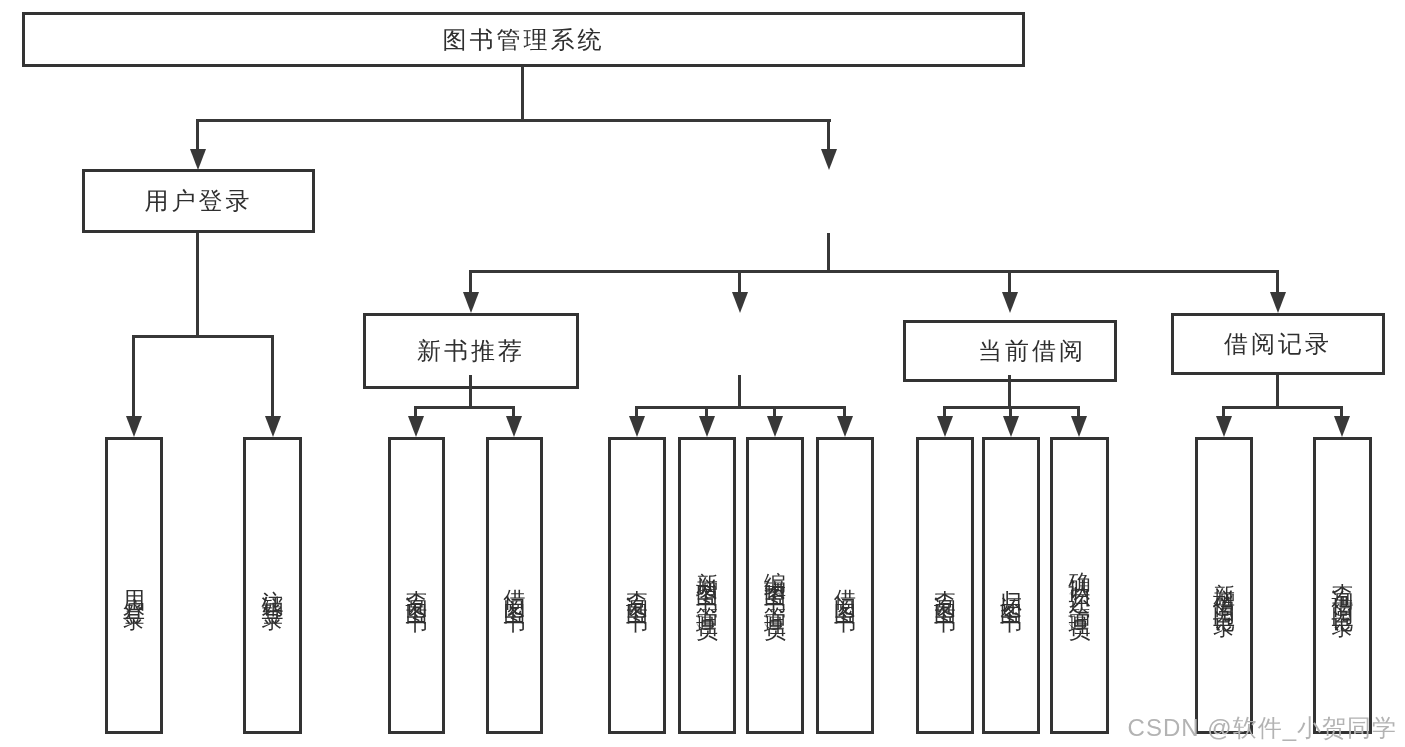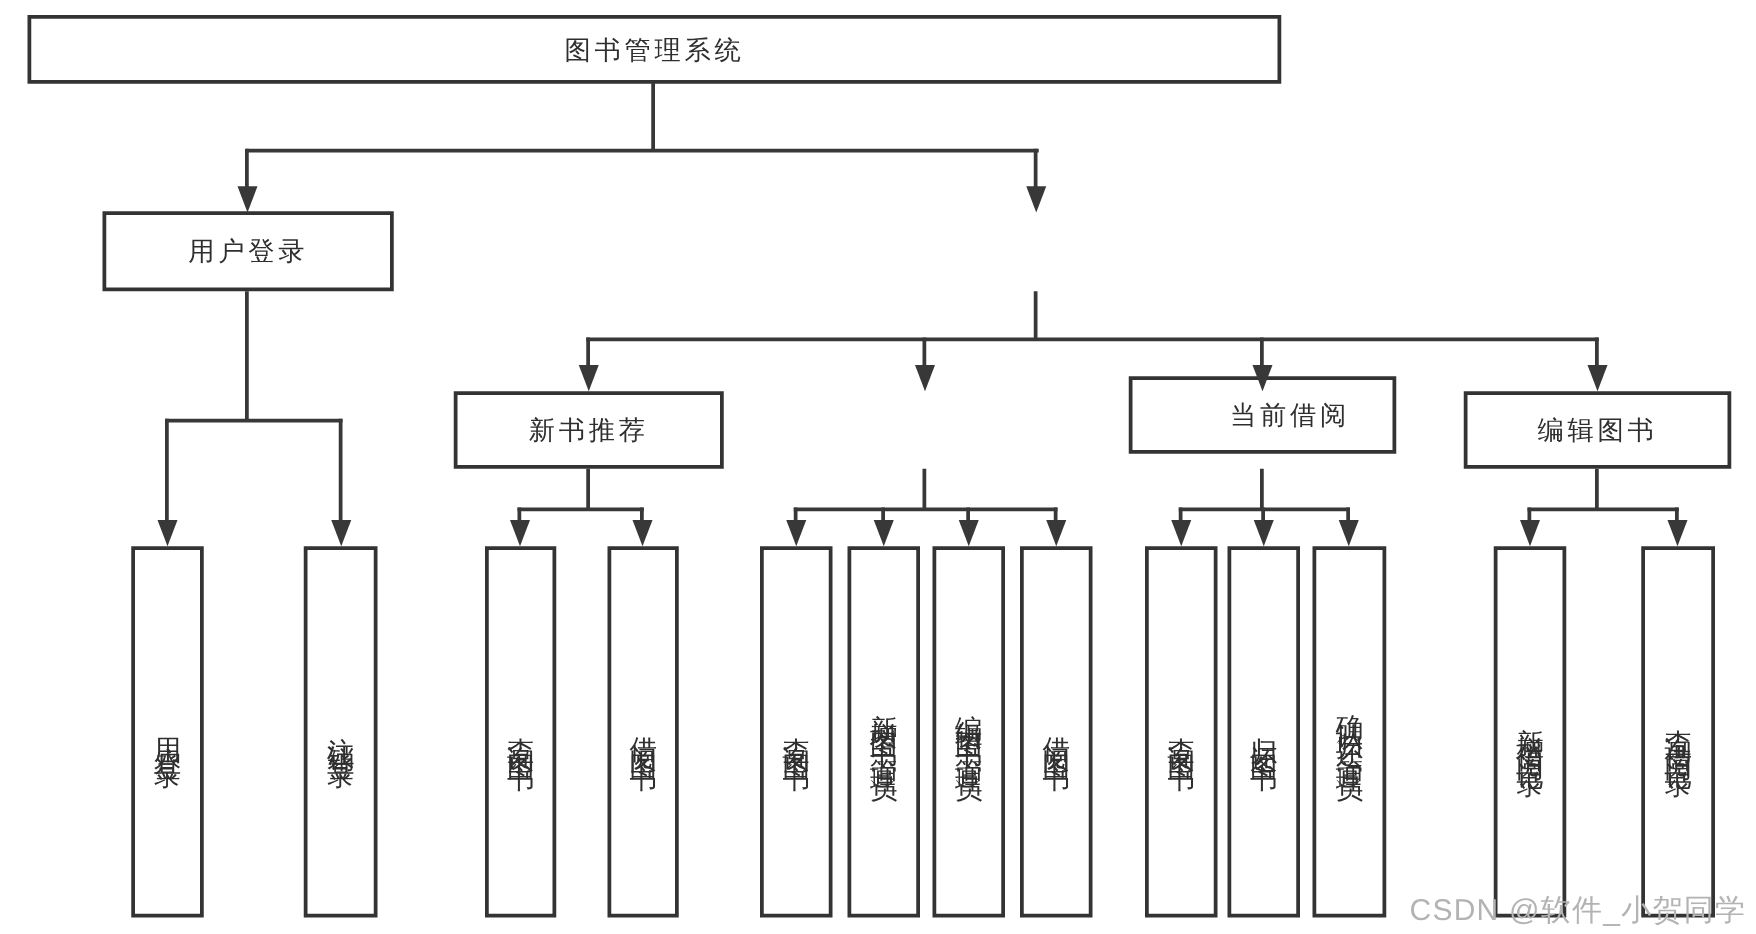--- a/index.html
+++ b/index.html
@@ -11,21 +11,21 @@
     overflow:hidden;
   }
   .box{
     position:absolute;
     box-sizing:border-box;
     border:3px solid #333333;
     background:#ffffff;
     display:flex;align-items:center;justify-content:center;
     color:#2f2f2f;
   }
-  .h-label{font-size:21px;letter-spacing:3px;white-space:nowrap;}
+  .h-label{font-size:24px;letter-spacing:3px;white-space:nowrap;}
   .vtext{
     writing-mode:vertical-rl;
     text-orientation:mixed;
     font-size:22px;
     letter-spacing:7px;
     line-height:1.1;
     color:#2f2f2f;
   }
   .hline{position:absolute;height:3px;background:#383838;}
   .vline{position:absolute;width:3px;background:#383838;}
@@ -50,28 +50,28 @@
 <div id="canvas">
 
   <div class="box" style="left:22px;top:12px;width:1003px;height:55px;">
     <span class="h-label">图书管理系统</span>
   </div>
 
   <div class="box" style="left:82px;top:169px;width:233px;height:64px;">
     <span class="h-label">用户登录</span>
   </div>
 
-  <div class="box" style="left:363px;top:313px;width:216px;height:62px;">
+  <div class="box" style="left:363px;top:313px;width:216px;height:76px;">
     <span class="h-label">新书推荐</span>
   </div>
-  <div class="box" style="left:903px;top:301px;width:214px;height:62px;padding-left:44px;">
+  <div class="box" style="left:903px;top:320px;width:214px;height:62px;padding-left:44px;">
     <span class="h-label">当前借阅</span>
   </div>
   <div class="box" style="left:1171px;top:313px;width:214px;height:62px;">
-    <span class="h-label">编辑图书</span>
+    <span class="h-label">借阅记录</span>
   </div>
 
   <div class="box" style="left:105px;top:437px;width:58px;height:297px;">
     <span class="vtext">用户登录</span>
   </div>
   <div class="box" style="left:243px;top:437px;width:59px;height:297px;">
     <span class="vtext">注销登录</span>
   </div>
 
   <div class="box" style="left:388px;top:437px;width:57px;height:297px;">

